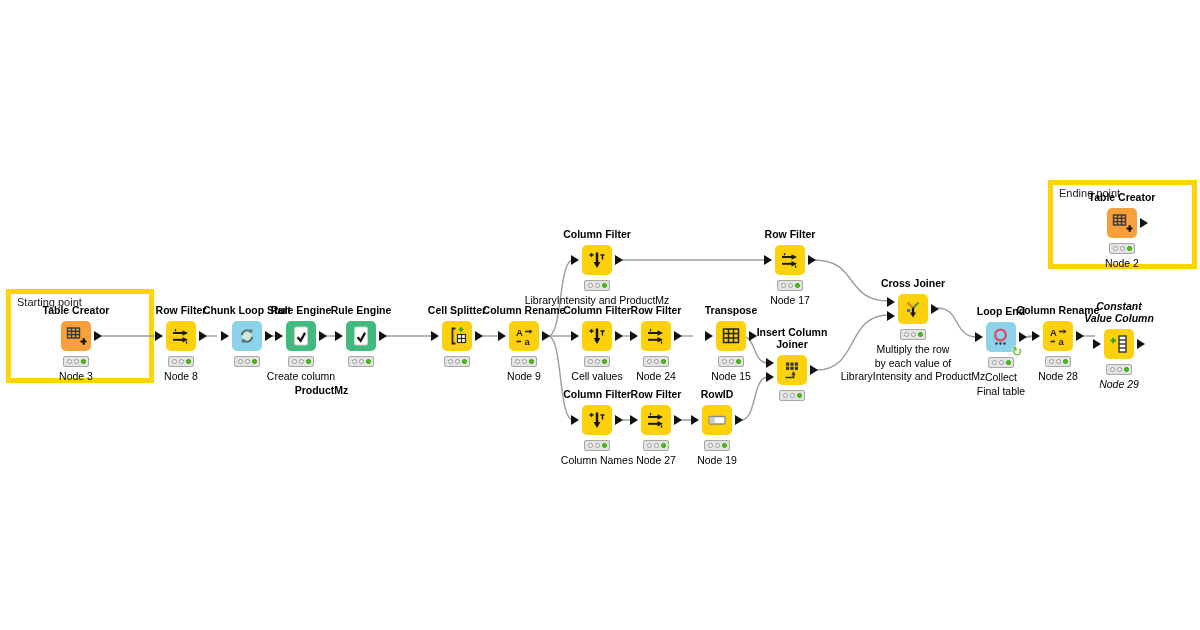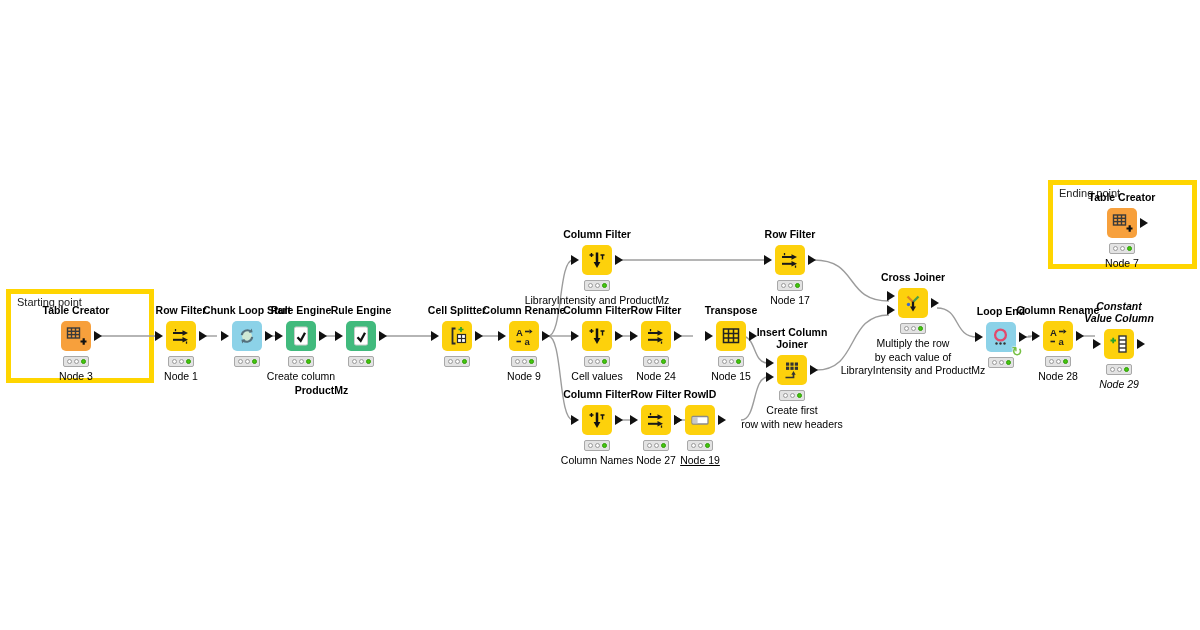--- a/index.html
+++ b/index.html
@@ -106,21 +106,21 @@
             <path d="M6.5 5v2.2M17.5 17.5v2.2" stroke="#1a1a1a" stroke-width="1.3"></path>
           </svg>
         </div>
       </div>
       <div class="lights">
         <i></i>
         <i></i>
         <i class="on"></i>
       </div>
       <div class="desc">
-        <div>Node 1</div>
+        <div>Node 8</div>
       </div>
     </div>
     <div class="node" style="left: 172px; top: 321px;">
       <div class="iconwrap">
         <div class="title">
           <div>Chunk Loop Start</div>
         </div>
         <span class="port in"></span>
         <span class="port out"></span>
         <div class="nicon" style="background: rgb(140, 210, 232);">
@@ -408,21 +408,21 @@
       </div>
       <div class="lights">
         <i></i>
         <i></i>
         <i class="on"></i>
       </div>
       <div class="desc">
         <div>Node 27</div>
       </div>
     </div>
-    <div class="node" style="left: 625px; top: 405px; text-decoration: underline;">
+    <div class="node" style="left: 642px; top: 405px;">
       <div class="iconwrap">
         <div class="title">
           <div>RowID</div>
         </div>
         <span class="port in"></span>
         <span class="port out"></span>
         <div class="nicon" style="background: rgb(253, 209, 12);">
           <svg width="24" height="24" viewBox="0 0 24 24">
             <rect x="4" y="8.5" width="16" height="7.5" rx="1" fill="#fff" stroke="#8a8a8a" stroke-width="1.3"></rect>
             <rect x="4.6" y="9.1" width="5" height="6.3" fill="#c9c9c9"></rect>
@@ -460,26 +460,22 @@
             <path d="M5.5 19.5h8v-3.5" fill="none" stroke="#333" stroke-width="1.7"></path>
             <path d="M11.3 16.8l2.2-3.8 2.2 3.8z" fill="#333"></path>
           </svg>
         </div>
       </div>
       <div class="lights">
         <i></i>
         <i></i>
         <i class="on"></i>
       </div>
-      <div class="desc">
-        <div>Create first</div>
-        <div>row with new headers</div>
-      </div>
-    </div>
-    <div class="node" style="left: 838px; top: 288px;">
+    </div>
+    <div class="node" style="left: 838px; top: 294px;">
       <div class="iconwrap">
         <div class="title">
           <div>Cross Joiner</div>
         </div>
         <span class="port in in0"></span>
         <span class="port in in1"></span>
         <span class="port out"></span>
         <div class="nicon" style="background: rgb(253, 209, 12);">
           <svg width="24" height="24" viewBox="0 0 24 24">
             <path d="M6.5 5.5l5 5" stroke="#e0821f" stroke-width="2.3" fill="none"></path>
@@ -515,20 +511,24 @@
             <circle cx="11.5" cy="18.5" r="1.2" fill="#333"></circle>
             <circle cx="15.5" cy="18.5" r="1.2" fill="#333"></circle>
           </svg>
         </div>
         <span class="badge">↻</span>
       </div>
       <div class="lights">
         <i></i>
         <i></i>
         <i class="on"></i>
+      </div>
+      <div class="desc">
+        <div>Collect</div>
+        <div>Final table</div>
       </div>
     </div>
     <div class="node" style="left: 983px; top: 321px;">
       <div class="iconwrap">
         <div class="title">
           <div>Column Rename</div>
         </div>
         <span class="port in"></span>
         <span class="port out"></span>
         <div class="nicon" style="background: rgb(253, 209, 12);">
@@ -597,16 +597,16 @@
             <path d="M16.5 17.5h6M19.7 14.3v6.4" stroke="#111" stroke-width="2.2"></path>
           </svg>
         </div>
       </div>
       <div class="lights">
         <i></i>
         <i></i>
         <i class="on"></i>
       </div>
       <div class="desc">
-        <div>Node 7</div>
+        <div>Node 2</div>
       </div>
     </div>
   </div>
 
 </body></html>

